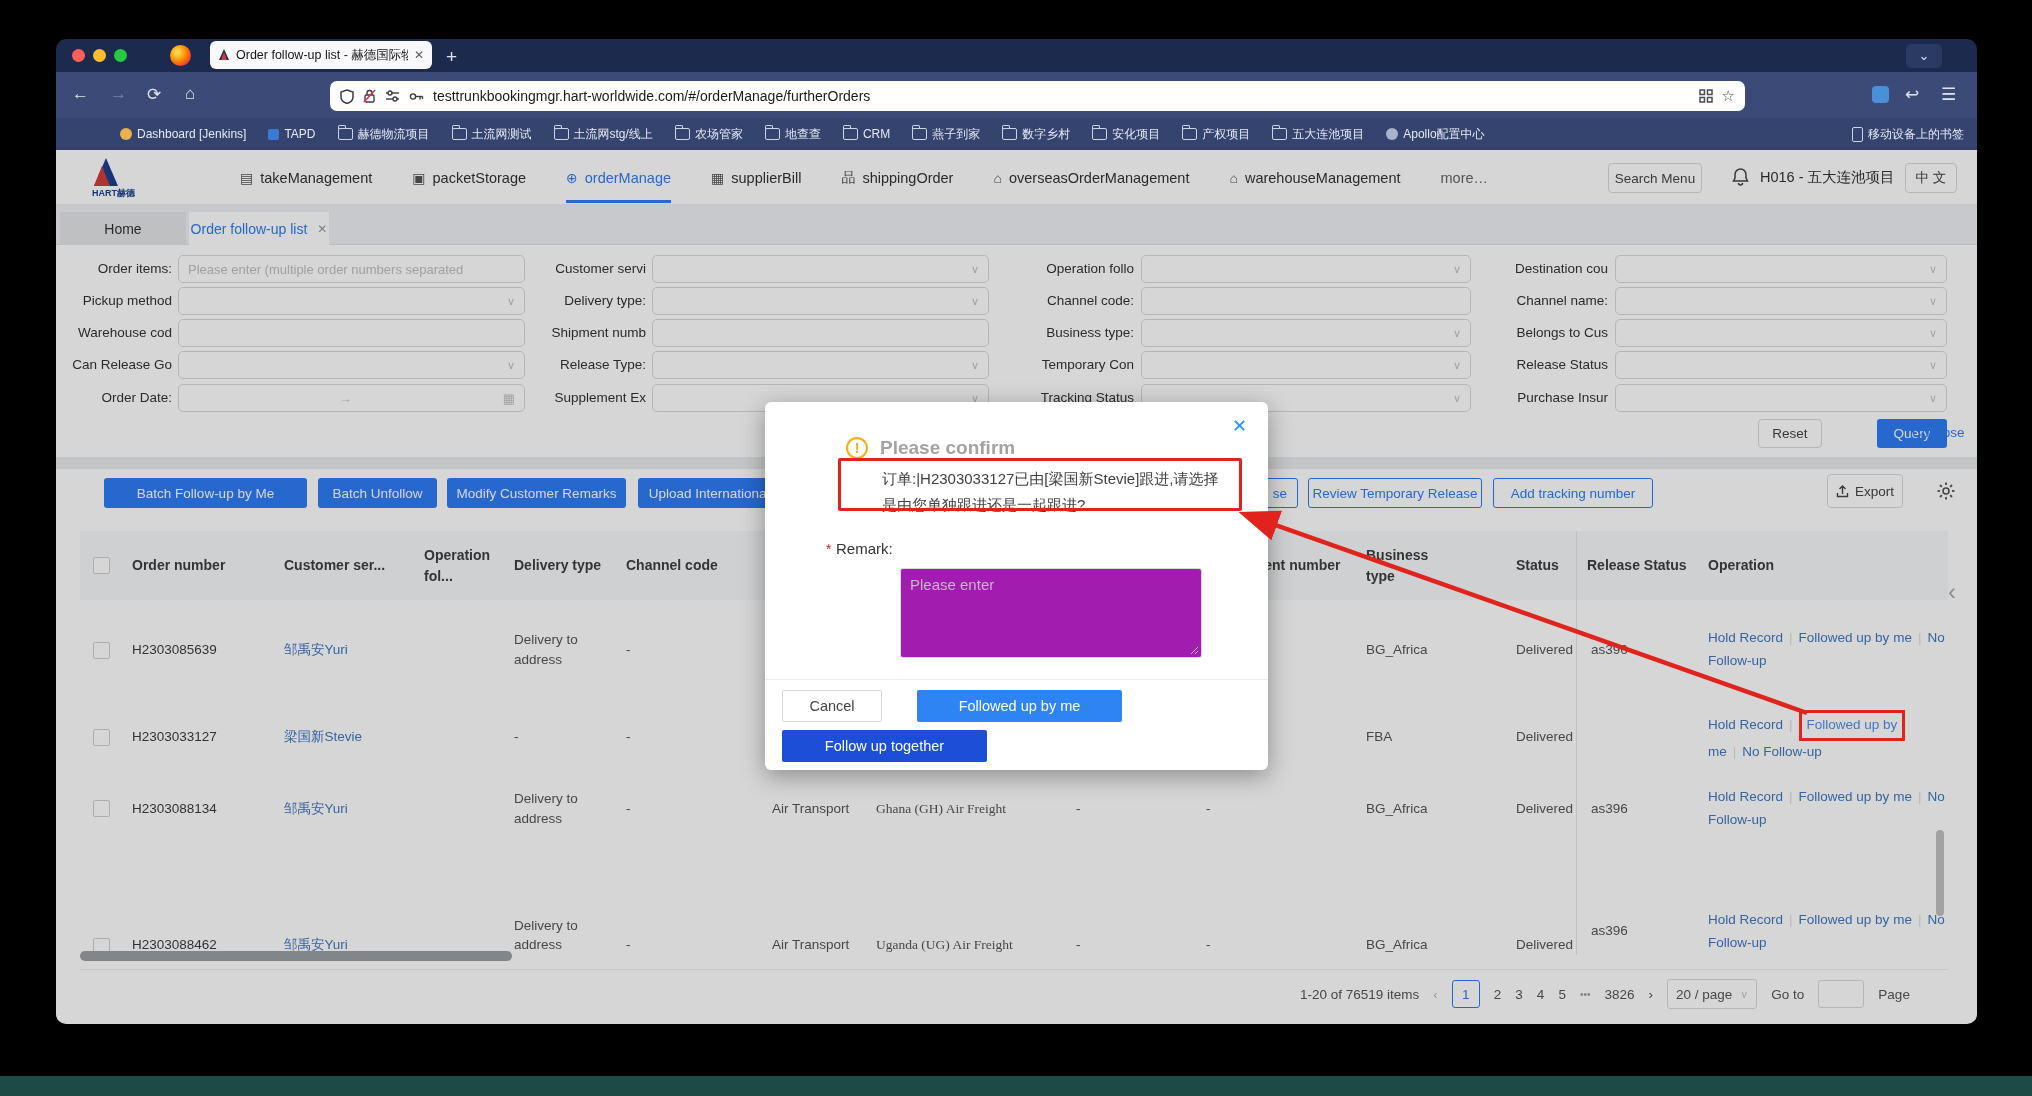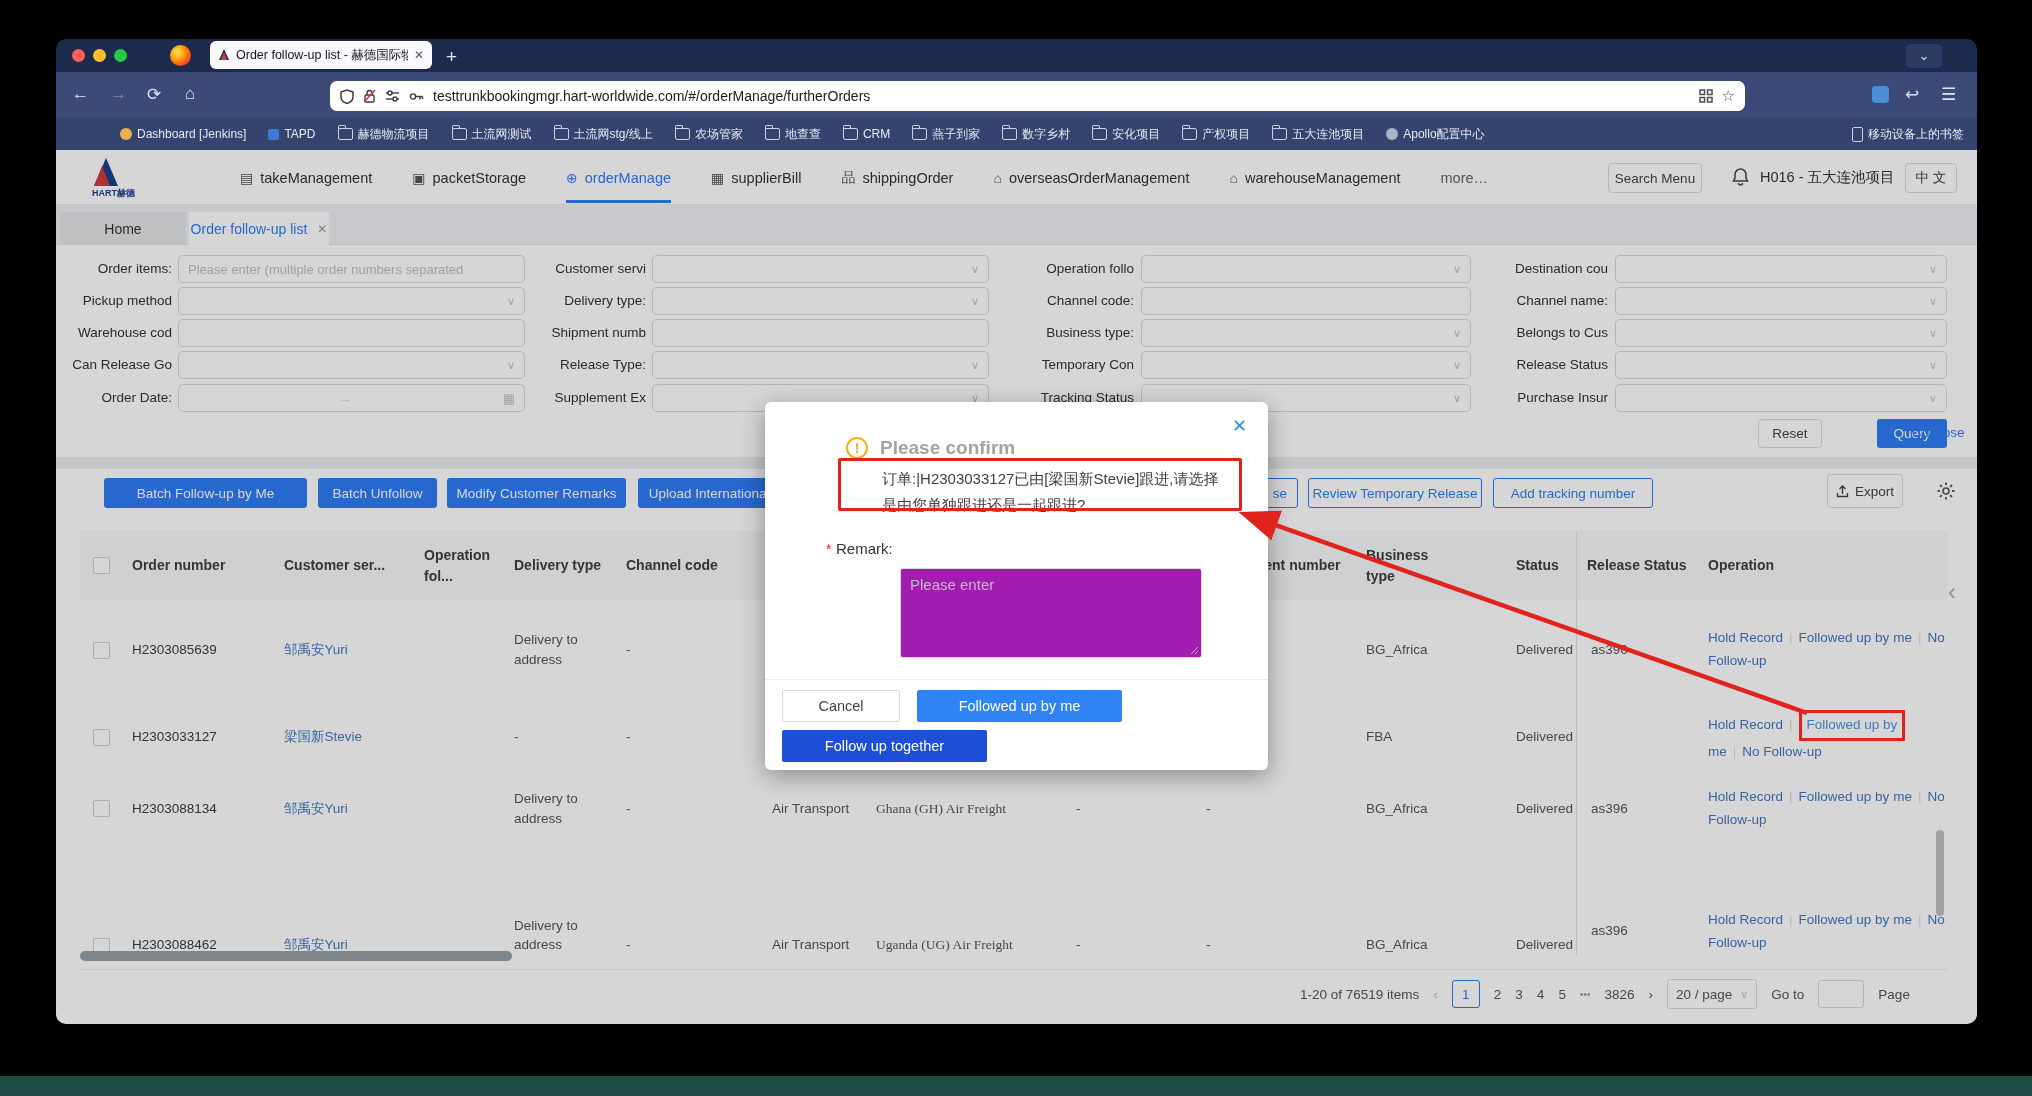--- a/index.html
+++ b/index.html
@@ -521,21 +521,21 @@
   <div class="abs" style="left:826px;top:541px;color:#e0231c;font-size:14px;z-index:41;">*</div>
   <div class="abs" style="left:836px;top:540px;font-size:15px;color:#333;z-index:41;">Remark:</div>
   <div class="abs" style="left:900px;top:534px;width:302px;height:90px;border:1px solid #d9d9d9;border-radius:3px;background:#a21caf;z-index:41;padding:7px 9px;font-size:15px;color:#bfbfbf;margin-top:34px;">
     <span>Please enter</span>
     <svg width="10" height="10" viewBox="0 0 10 10" style="position:absolute;right:2px;bottom:2px;">
         <line x1="2" y1="9" x2="9" y2="2" stroke="#bbb" stroke-width="1"></line>
         <line x1="6" y1="9" x2="9" y2="6" stroke="#bbb" stroke-width="1"></line>
       </svg>
   </div>
   <div class="abs" style="left:765px;top:679px;width:503px;height:1px;background:#ededed;z-index:41;"></div>
-  <div class="abs mbtn" style="left:782px;top:690px;width:118px;border:1px solid #d9d9d9;background:#fff;color:#444;">
+  <div class="abs mbtn" style="left:782px;top:690px;width:100px;border:1px solid #d9d9d9;background:#fff;color:#444;">
       <span>Cancel</span>
     </div>
   <div class="abs mbtn" style="left:917px;top:690px;width:205px;background:#2e84f2;color:#fff;">
       <span>Followed up by me</span>
     </div>
   <div class="abs mbtn" style="left:782px;top:730px;width:205px;background:#1d4ed8;color:#fff;">
       <span>Follow up together</span>
     </div>
 
   <div class="abs redbox" style="left:838px;top:458px;width:404px;height:53px;"></div>

